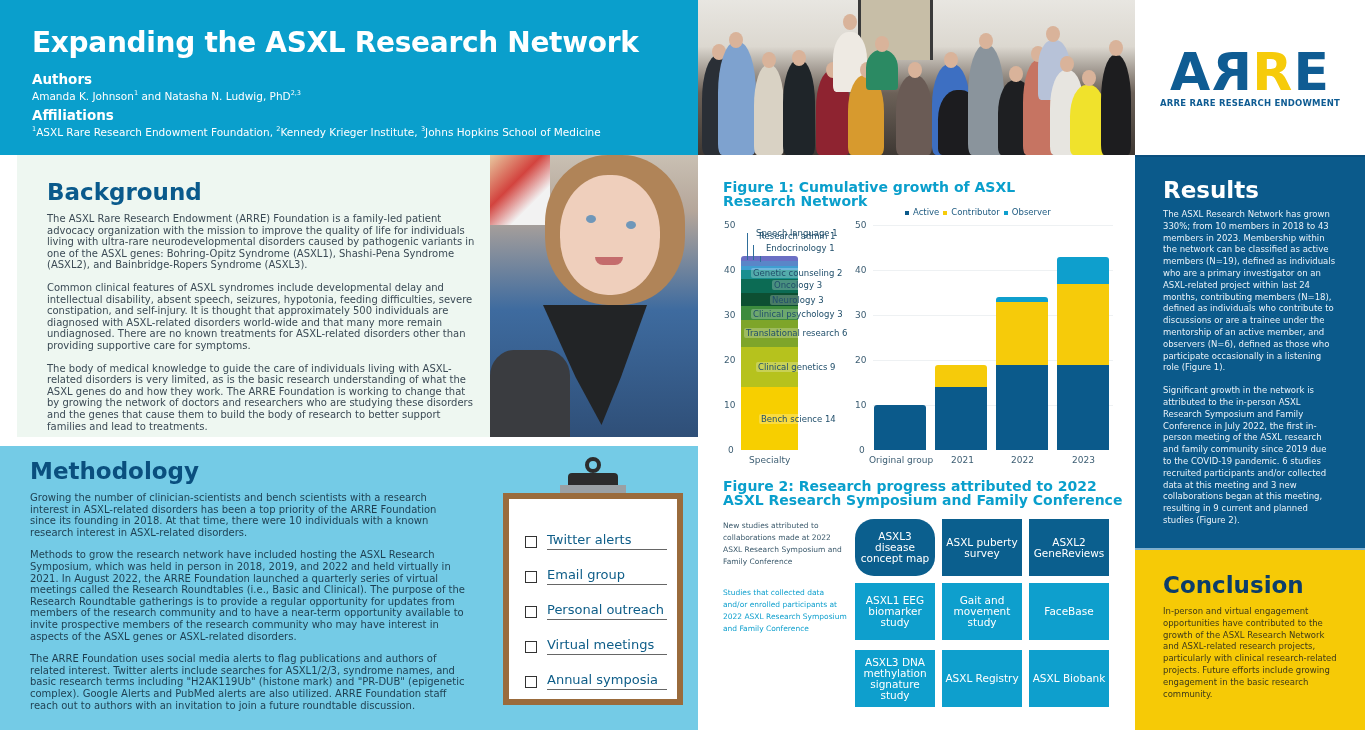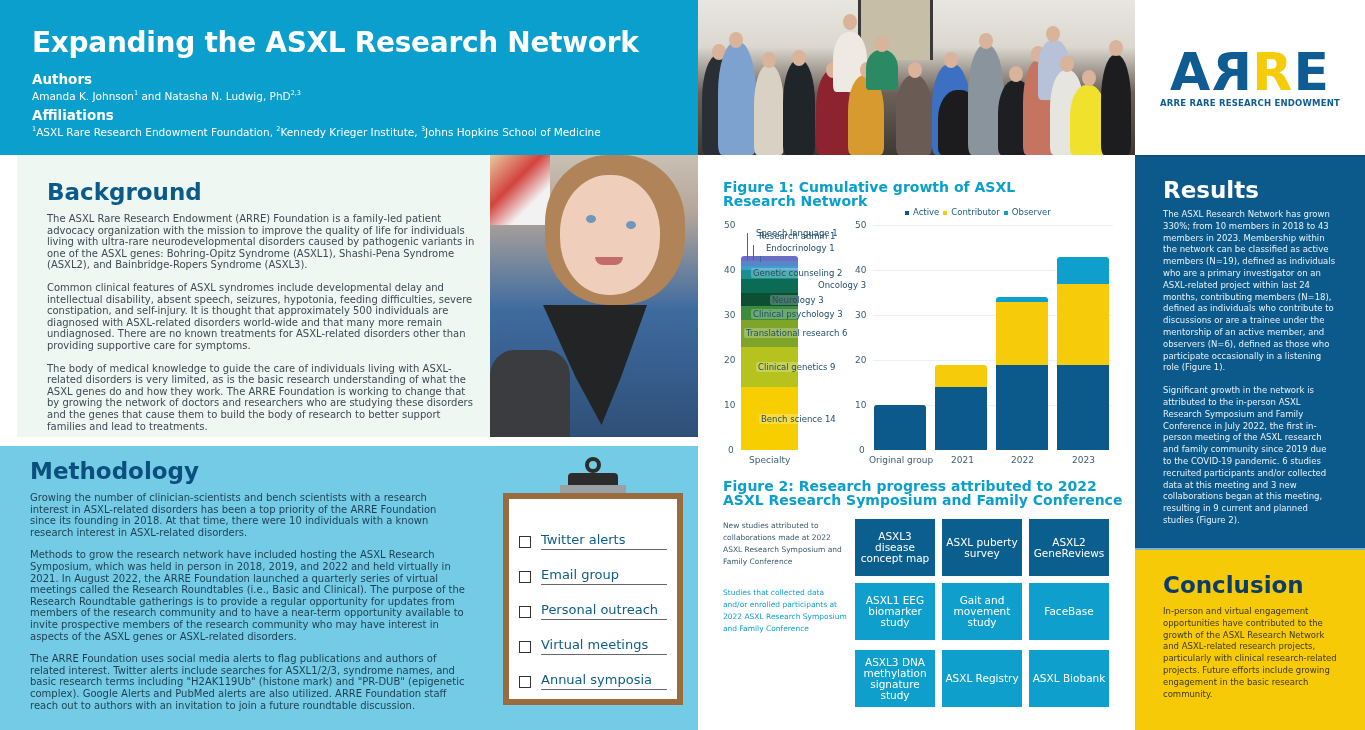--- a/index.html
+++ b/index.html
@@ -31,21 +31,21 @@
   .body-text { font-size: 10px; line-height: 11.6px; color: #3b4a55; }
   .body-text p { margin-bottom: 11px; }
   .child-photo { position: absolute; left: 490px; top: 155px; width: 208px; height: 282px; overflow: hidden; background: linear-gradient(180deg, #c9c0b3 0%, #b5a69a 20%, #3e6b9f 55%, #2f4f78 100%); }
 
   
   .methodology { position: absolute; left: 0; top: 437px; width: 698px; height: 293px; background: #74cbe6; padding: 12px 30px; margin-top: 9px; }
   .methodology .sec-title { color: #0a4f7e; }
   .meth-text { width: 435px; color: #1e3e50; }
 
   .clipboard { position: absolute; left: 503px; top: 493px; width: 180px; height: 212px; background: #9a6b3c; padding: 6px; }
-  .clip-paper { width: 100%; height: 100%; background: #ffffff; padding: 16px 10px 8px 10px; }
+  .clip-paper { width: 100%; height: 100%; background: #ffffff; padding: 16px 10px 8px 16px; }
   .clip-top { position: absolute; left: 560px; top: 457px; width: 66px; height: 45px; }
   .clip-ring { position: absolute; left: 25px; top: 0; width: 16px; height: 16px; border: 4px solid #2c2c2c; border-radius: 50%; }
   .clip-bar { position: absolute; left: 8px; top: 16px; width: 50px; height: 14px; background: #2c2c2c; border-radius: 4px 4px 0 0; }
   .clip-base { position: absolute; left: 0; top: 28px; width: 66px; height: 17px; background: #9aa0a4; }
   .check-item { display: flex; align-items: flex-end; height: 35px; }
   .checkbox { width: 12px; height: 12px; border: 1.5px solid #333; margin-right: 10px; margin-bottom: 2px; flex: none; }
   .check-label { flex: 1; font-family: "DejaVu Sans", sans-serif; font-size: 13px; color: #0e5d88; border-bottom: 1.5px solid #666; padding-bottom: 2px; white-space: nowrap; }
 
   
   .figures { position: absolute; left: 698px; top: 155px; width: 437px; height: 575px; background: #ffffff; }
@@ -225,21 +225,21 @@
     </div>
     <div>
       <div style="position:absolute;left:49px;top:78px;width:1px;height:27px;background:#2f6e9a;"></div>
       <div style="position:absolute;left:55px;top:90px;width:1px;height:15px;background:#2f6e9a;"></div>
       <div style="position:absolute;left:62px;top:101px;width:1px;height:6px;background:#2f6e9a;"></div>
     </div>
     <div class="spec-label" style="left:56px;top:73px;background:none;"><span>Speech language</span> <span>1</span></div>
     <div class="spec-label" style="left:59px;top:76px;background:none;"><span>Research admin</span> <span>1</span></div>
     <div class="spec-label" style="left:66px;top:88px;background:none;"><span>Endocrinology</span> <span>1</span></div>
     <div class="spec-label" style="left:53px;top:113px;"><span>Genetic counseling</span> <span>2</span></div>
-    <div class="spec-label" style="left:74px;top:125px;margin-left:44px;"><span>Oncology</span> <span>3</span></div>
+    <div class="spec-label" style="left:74px;top:125px;"><span>Oncology</span> <span>3</span></div>
     <div class="spec-label" style="left:72px;top:140px;"><span>Neurology</span> <span>3</span></div>
     <div class="spec-label" style="left:53px;top:154px;"><span>Clinical psychology</span> <span>3</span></div>
     <div class="spec-label" style="left:46px;top:173px;"><span>Translational research</span> <span>6</span></div>
     <div class="spec-label" style="left:58px;top:207px;"><span>Clinical genetics</span> <span>9</span></div>
     <div class="spec-label" style="left:61px;top:259px;"><span>Bench science</span> <span>14</span></div>
     <div class="axis-label" style="left:51px;top:300px;">Specialty</div>
 
     <div>
       <div class="axis-label" style="left:157px;top:65px;">50</div>
       <div class="axis-label" style="left:157px;top:110px;">40</div>
@@ -273,21 +273,21 @@
     <div class="axis-label" style="left:313px;top:300px;">2022</div>
     <div class="axis-label" style="left:374px;top:300px;">2023</div>
 
     <div class="fig-title" style="left:25px;top:324px;width:410px;">
       <div>Figure 2: Research progress attributed to 2022</div>
       <div>ASXL Research Symposium and Family Conference</div>
     </div>
     <div class="fig2-note" style="left:25px;top:365px;width:120px;color:#3c5a6c;">New studies attributed to collaborations made at 2022 ASXL Research Symposium and Family Conference</div>
     <div class="fig2-note" style="left:25px;top:432px;width:125px;color:#0e9fcd;">Studies that collected data and/or enrolled participants at 2022 ASXL Research Symposium and Family Conference</div>
 
-    <div class="tile dark" style="left:157px;top:364px;">ASXL3 disease concept map</div>
+    <div class="tile dark" style="left:157px;top:364px;border-radius:19px;">ASXL3 disease concept map</div>
     <div class="tile dark" style="left:244px;top:364px;">ASXL puberty survey</div>
     <div class="tile dark" style="left:331px;top:364px;">ASXL2 GeneReviews</div>
 
     <div class="tile light" style="left:157px;top:428px;">ASXL1 EEG biomarker study</div>
     <div class="tile light" style="left:244px;top:428px;">Gait and movement study</div>
     <div class="tile light" style="left:331px;top:428px;">FaceBase</div>
 
     <div class="tile light" style="left:157px;top:495px;">ASXL3 DNA methylation signature study</div>
     <div class="tile light" style="left:244px;top:495px;">ASXL Registry</div>
     <div class="tile light" style="left:331px;top:495px;">ASXL Biobank</div>

